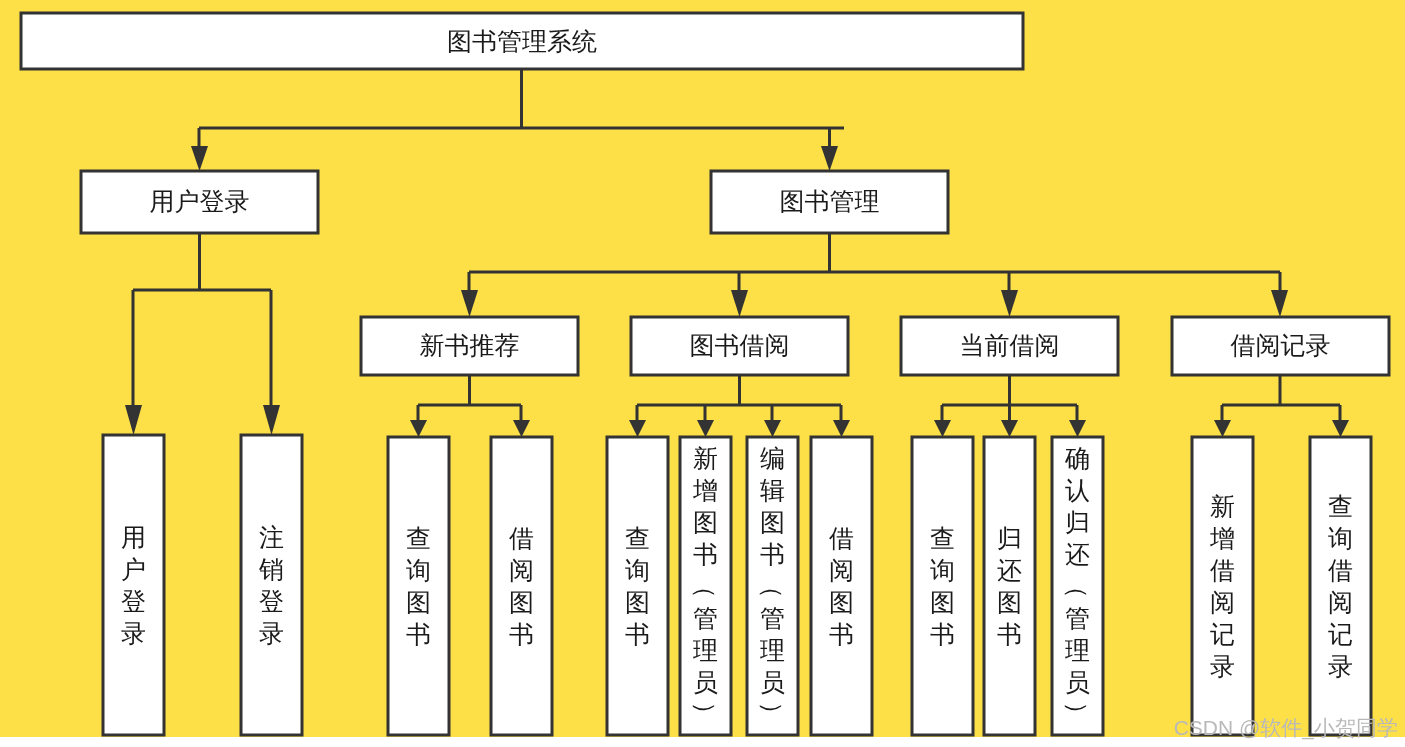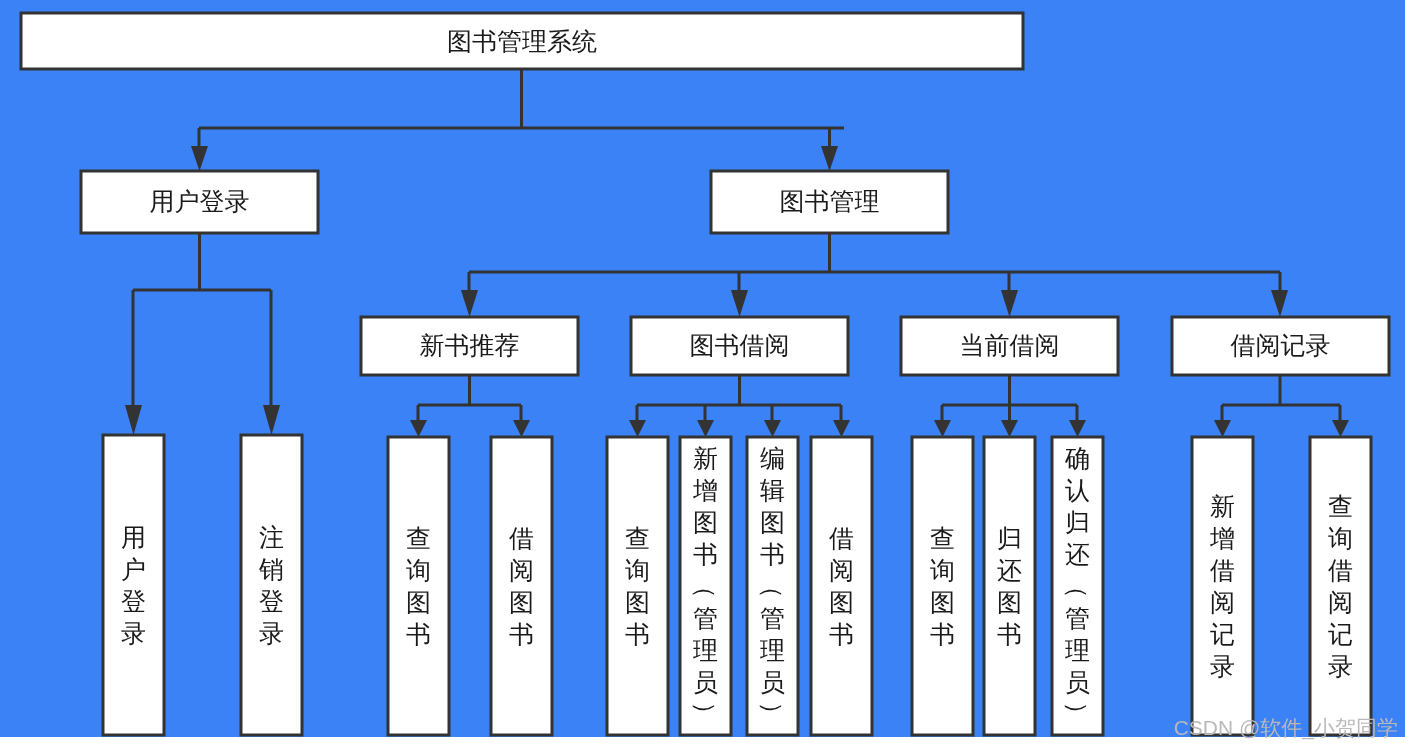--- a/index.html
+++ b/index.html
@@ -12,21 +12,21 @@
     font-family: "Liberation Sans", "DejaVu Sans", sans-serif;
     width: 1405px;
     height: 747px;
     overflow: hidden;
     position: relative;
   }
   #diagram-root {
     position: relative;
     width: 1405px;
     height: 737px;
-    background: #3b82f6;
+    background: #fde047;
   }
   svg#tree-svg {
     position: absolute;
     left: 0;
     top: 0;
     width: 1405px;
     height: 747px;
     display: block;
   }
   .node-rect {

